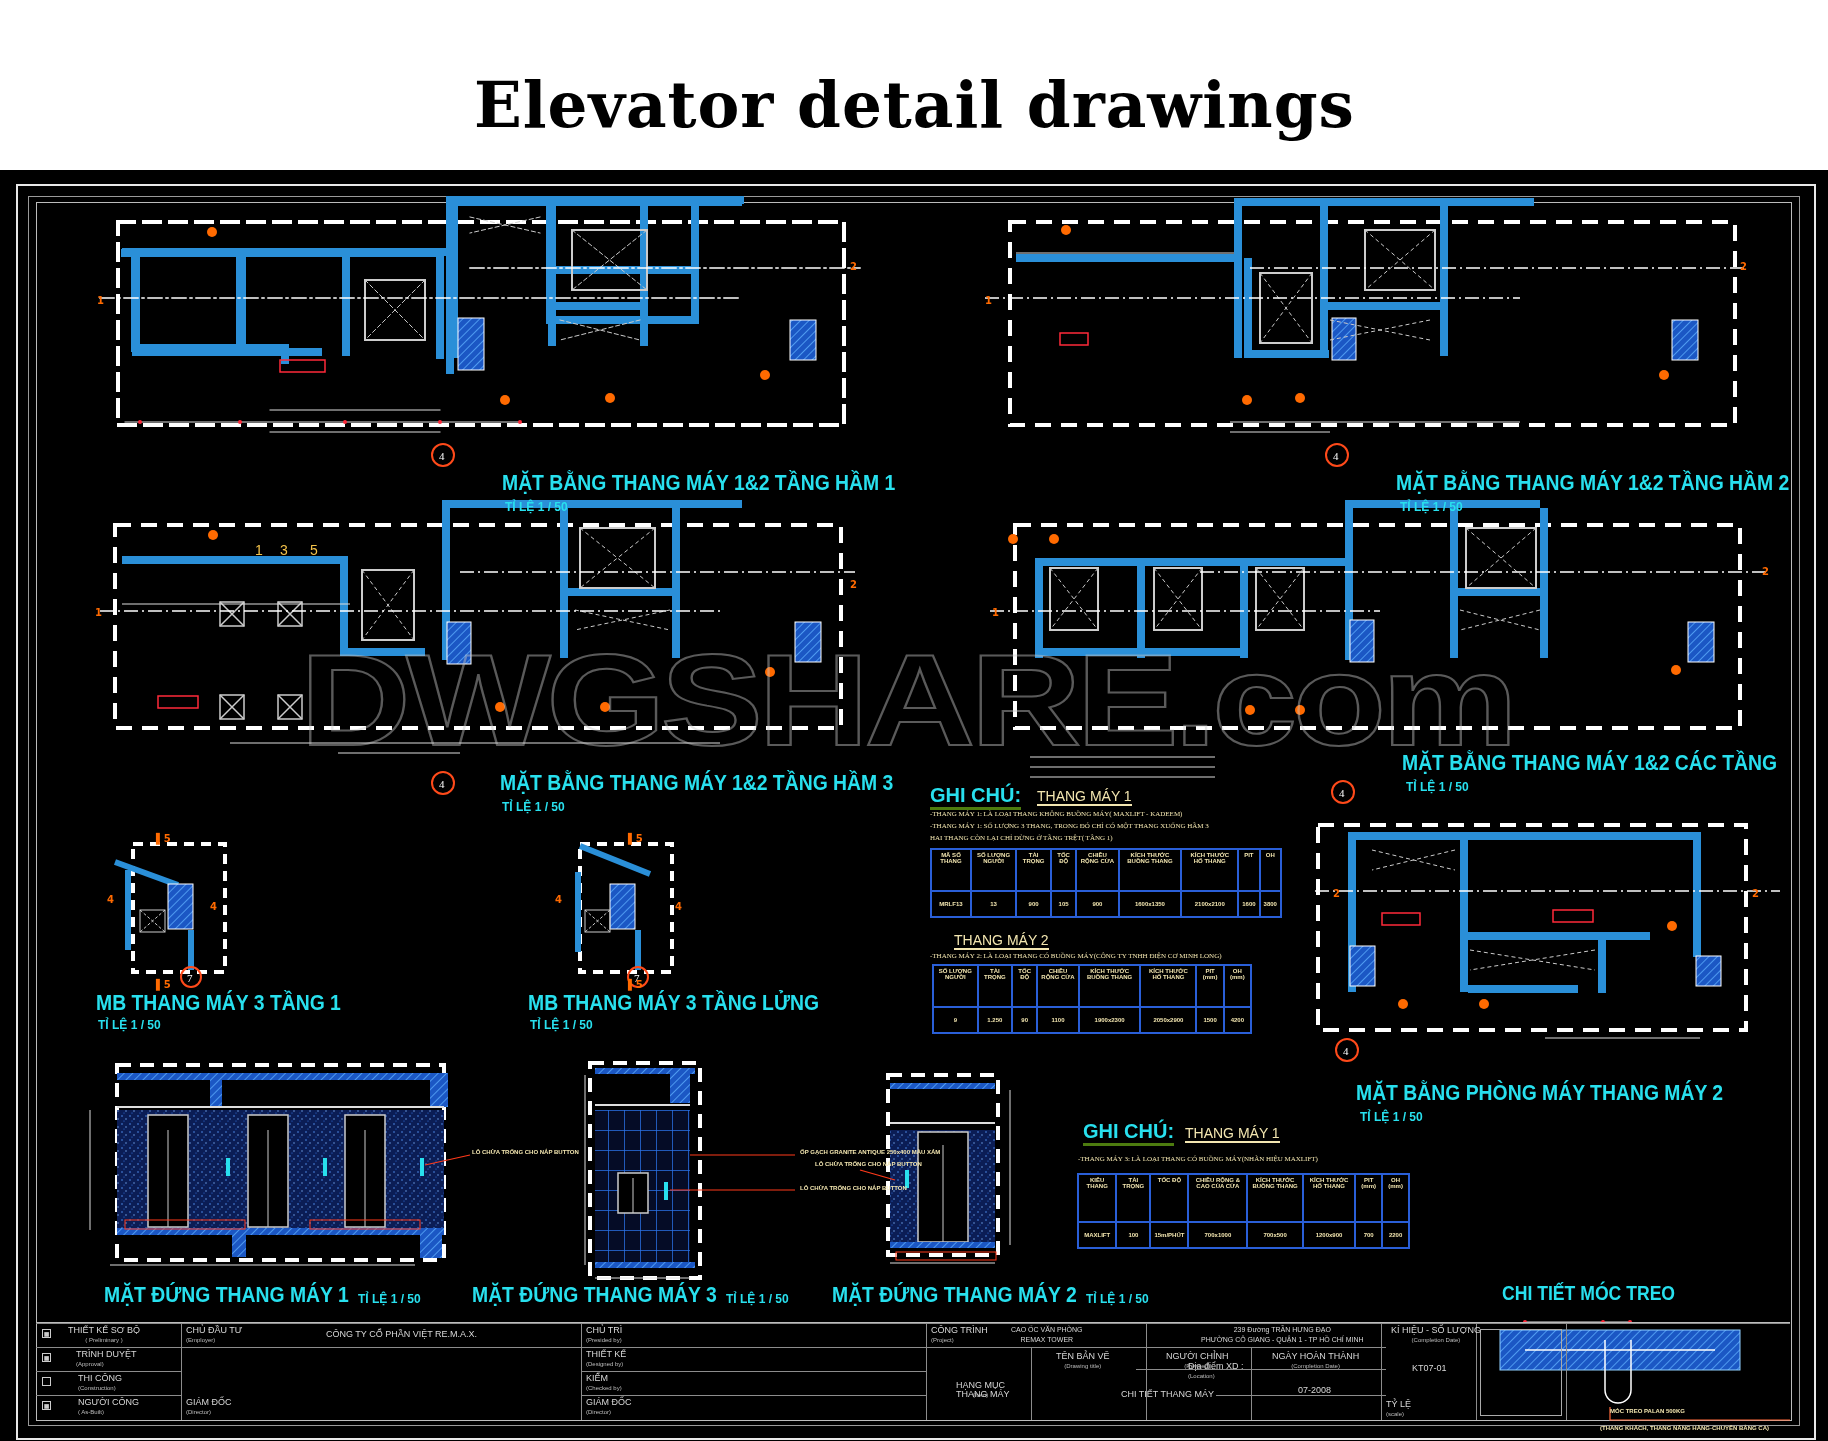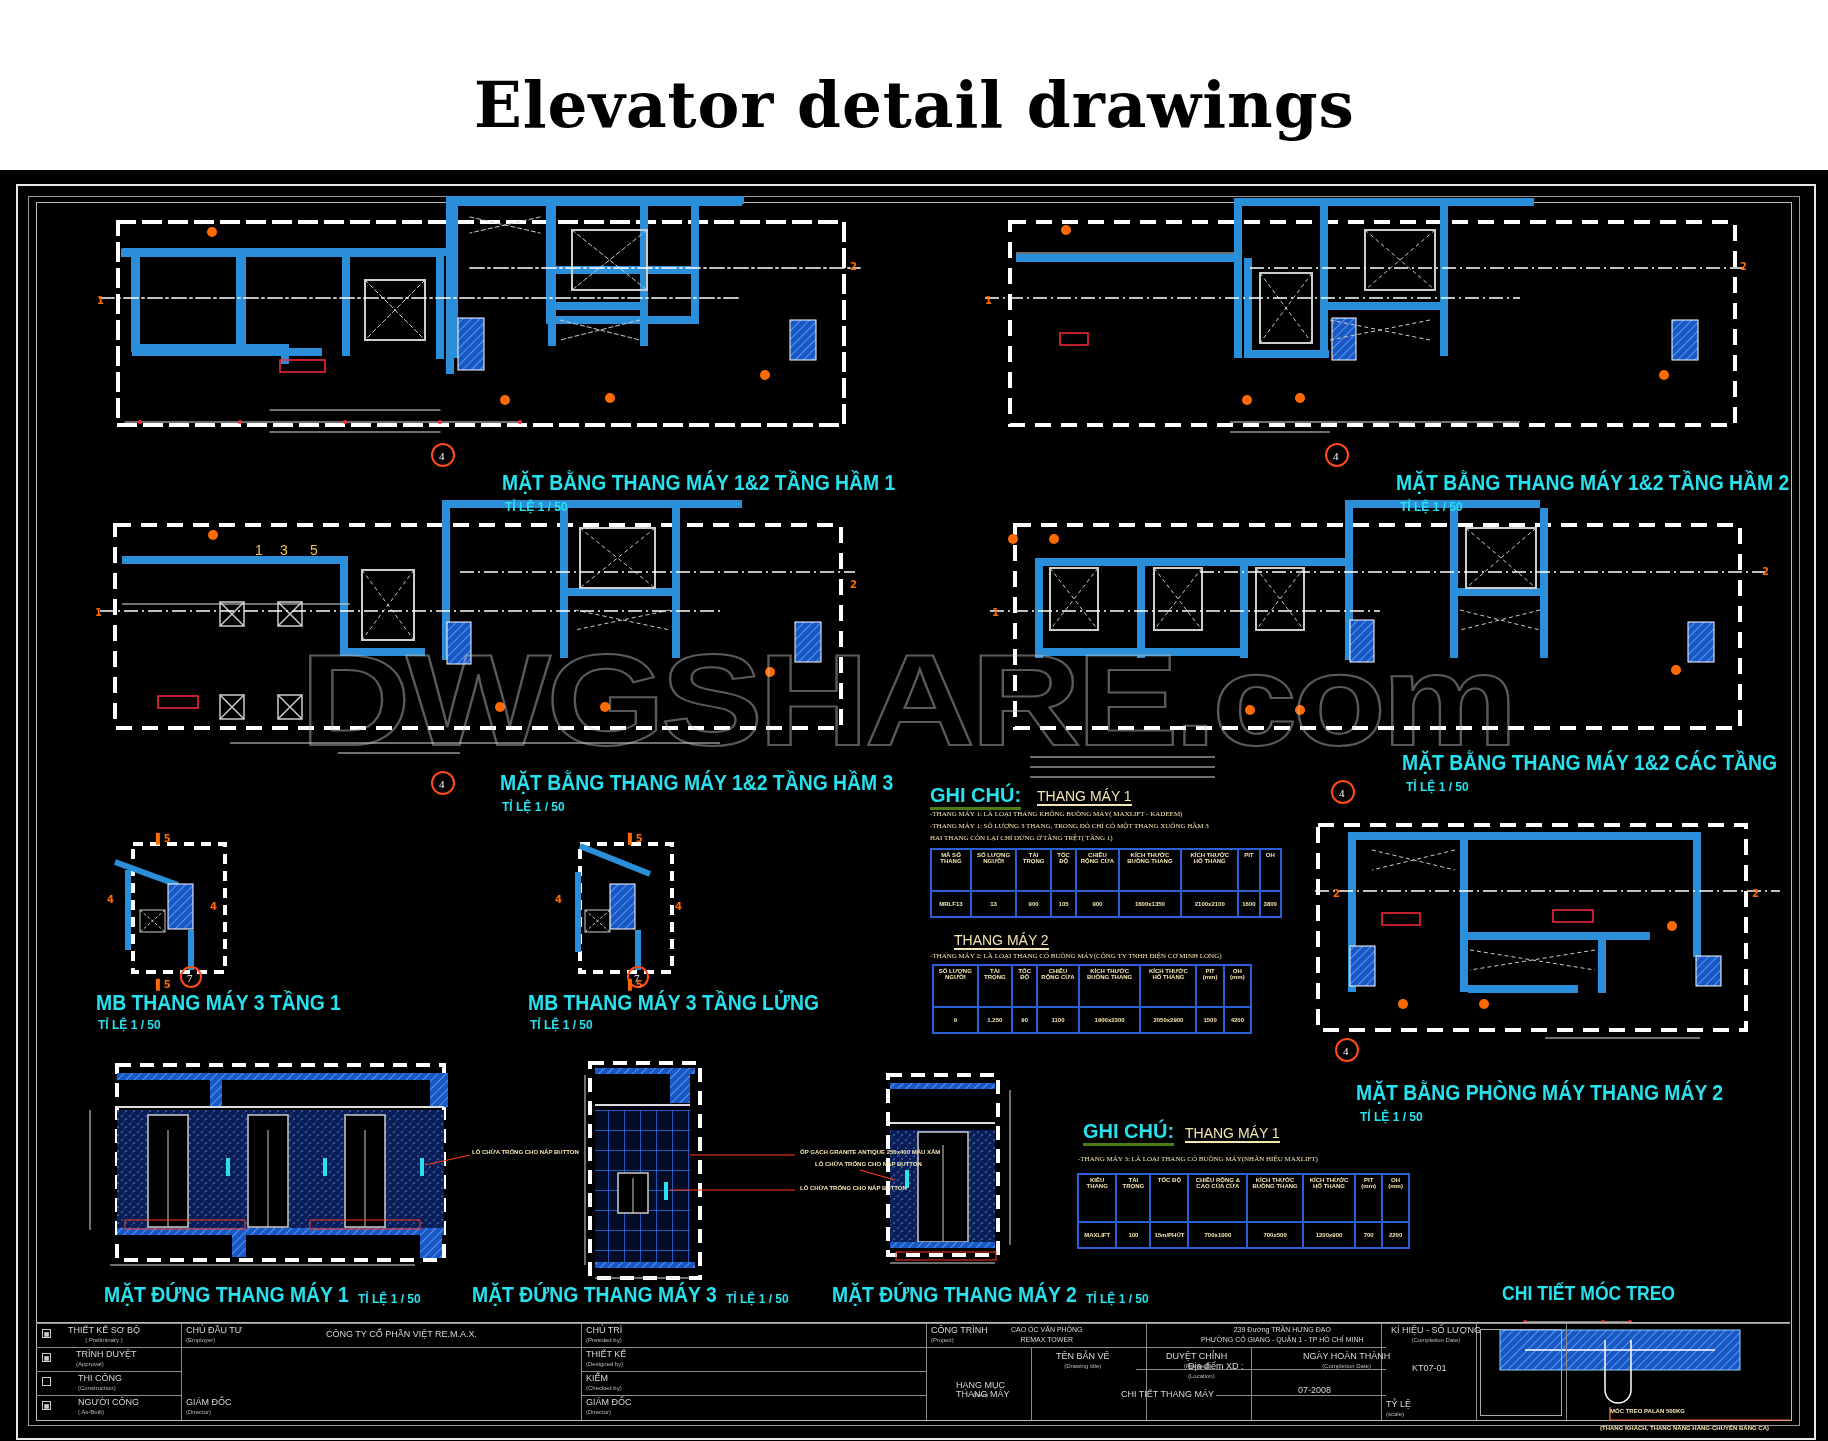--- a/index.html
+++ b/index.html
@@ -533,21 +533,21 @@
 
     <div class="tb-cell" style="left:895px;top:2px;"><span>CÔNG TRÌNH</span><small>(Project)</small></div>
     <div class="tb-cell" style="left:975px;top:2px;font-size:7px;text-align:center;"><span>CAO ỐC VĂN PHÒNG</span><br><span>REMAX TOWER</span></div>
     <div class="tb-cell" style="left:1152px;top:2px;margin-top:36px;"><span>Địa điểm XD :</span><small>(Location)</small></div>
     <div class="tb-cell" style="left:1165px;top:2px;font-size:7px;text-align:center;"><span>239 Đường TRẦN HƯNG ĐẠO</span><br><span>PHƯỜNG CÔ GIANG - QUẬN 1 - TP HỒ CHÍ MINH</span></div>
 
     <div class="tb-cell" style="left:920px;top:28px;text-align:center;margin-top:29px;"><span>HẠNG MỤC</span><small>(Item)</small></div>
     <div class="tb-cell" style="left:920px;top:66px;">THANG MÁY</div>
     <div class="tb-cell" style="left:1020px;top:28px;text-align:center;"><span>TÊN BẢN VẼ</span><small>(Drawing title)</small></div>
     <div class="tb-cell" style="left:1060px;top:66px;margin-left:25px;">CHI TIẾT THANG MÁY</div>
-    <div class="tb-cell" style="left:1130px;top:28px;text-align:center;"><span>DUYỆT CHỈNH</span><small>(Revised)</small></div>
-    <div class="tb-cell" style="left:1236px;top:28px;text-align:center;margin-left:31px;"><span>NGÀY HOÀN THÀNH</span><small>(Completion Date)</small></div>
+    <div class="tb-cell" style="left:1130px;top:28px;text-align:center;"><span>NGƯỜI CHỈNH</span><small>(Revised)</small></div>
+    <div class="tb-cell" style="left:1236px;top:28px;text-align:center;"><span>NGÀY HOÀN THÀNH</span><small>(Completion Date)</small></div>
     <div class="tb-cell" style="left:1262px;top:62px;">07-2008</div>
 
     <div class="tb-cell" style="left:1355px;top:2px;text-align:center;"><span>KÍ HIỆU - SỐ LƯỢNG</span><small>(Completion Date)</small></div>
     <div class="tb-cell" style="left:1376px;top:40px;">KT07-01</div>
     <div class="tb-cell" style="left:1350px;top:76px;"><span>TỶ LỆ</span><small>(scale)</small></div>
   </div>
 </div>
 
 </body></html>

